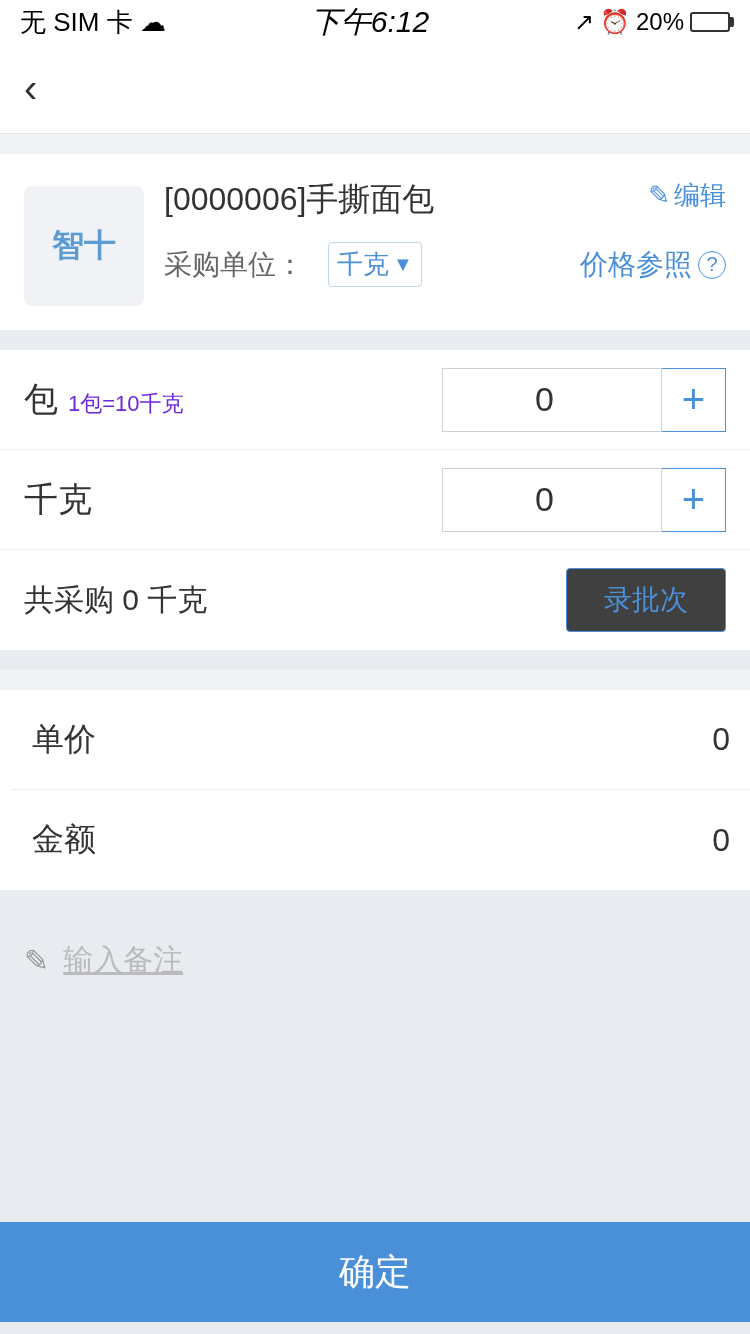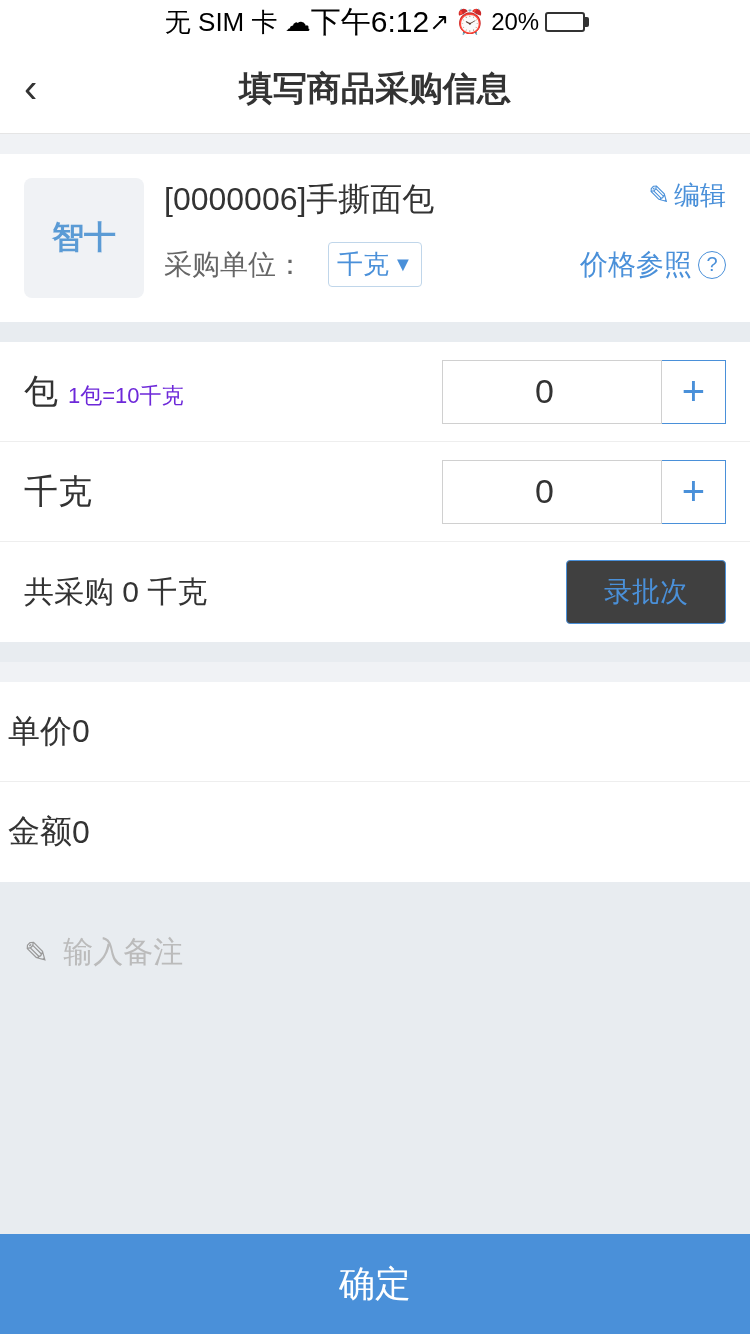--- a/index.html
+++ b/index.html
@@ -13,35 +13,36 @@
       overflow-x: hidden;
     }
 
     
     .status-bar {
       width: 750px;
       height: 44px;
       background: #fff;
       display: flex;
       align-items: center;
-      justify-content: center;
+      justify-content: space-between;
       padding: 0 20px;
       font-size: 28px;
     }
     .status-left {
       display: flex;
       align-items: center;
       gap: 8px;
       font-size: 26px;
       color: #000;
     }
     .status-center {
       font-size: 30px;
       font-weight: 500;
       color: #000;
+      font-style: italic;
     }
     .status-right {
       display: flex;
       align-items: center;
       gap: 6px;
       font-size: 24px;
       color: #000;
     }
     .battery {
       width: 40px;
@@ -104,20 +105,21 @@
     }
     .product-image {
       width: 120px;
       height: 120px;
       background: #f0f2f5;
       border-radius: 8px;
       display: flex;
       align-items: center;
       justify-content: center;
       flex-shrink: 0;
+      margin-top: 8px;
     }
     .product-logo {
       font-size: 32px;
       color: #5b9bd5;
       font-weight: bold;
     }
     .product-info {
       flex: 1;
     }
     .product-name-row {
@@ -251,24 +253,25 @@
 
     
     .price-section {
       background: #fff;
       width: 750px;
       margin-top: 20px;
     }
     .price-row {
       display: flex;
       align-items: center;
-      justify-content: flex-start;
-      padding: 0 8px;
+      justify-content: space-between;
+      padding: 0 20px;
       height: 100px;
       border-bottom: 1px solid #eee;
+      margin-left: 12px;
     }
     .price-row:last-child {
       border-bottom: none;
     }
     .price-label {
       font-size: 32px;
       color: #333;
     }
     .price-value {
       font-size: 32px;
@@ -286,20 +289,21 @@
       gap: 14px;
       margin-top: 0;
     }
     .note-icon {
       font-size: 30px;
       color: #999;
     }
     .note-placeholder {
       font-size: 30px;
       color: #bbb;
+      text-decoration: underline;
     }
 
     
     .empty-space {
       flex: 1;
       background: #e8ecf0;
       width: 750px;
       height: 440px;
     }
 
@@ -308,21 +312,21 @@
       width: 750px;
       height: 100px;
       background: #4a90d9;
       color: #fff;
       font-size: 36px;
       display: flex;
       align-items: center;
       justify-content: center;
       cursor: pointer;
       position: fixed;
-      bottom: 0;
+      bottom: 12px;
       left: 0;
     }
 
     
     .unit-dropdown {
       display: inline-flex;
       align-items: center;
       border: 1px solid #c0d6ea;
       border-radius: 4px;
       padding: 4px 8px;
@@ -351,21 +355,20 @@
     <span>⏰</span>
     <span>20%</span>
     <span class="battery">
       <span class="battery-fill"></span>
     </span>
   </div>
 </div>
 
 <div class="nav-bar">
   <span class="nav-back">‹</span>
-  <span class="nav-title">填写商品采购信息</span>
 </div>
 
 <div class="product-card">
   <div class="product-image">
     <span class="product-logo">智十</span>
   </div>
   <div class="product-info">
     <div class="product-name-row">
       <span class="product-name">[0000006]手撕面包</span>
       <span class="edit-btn">

